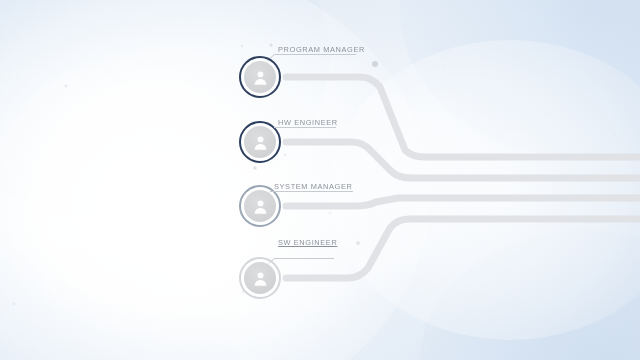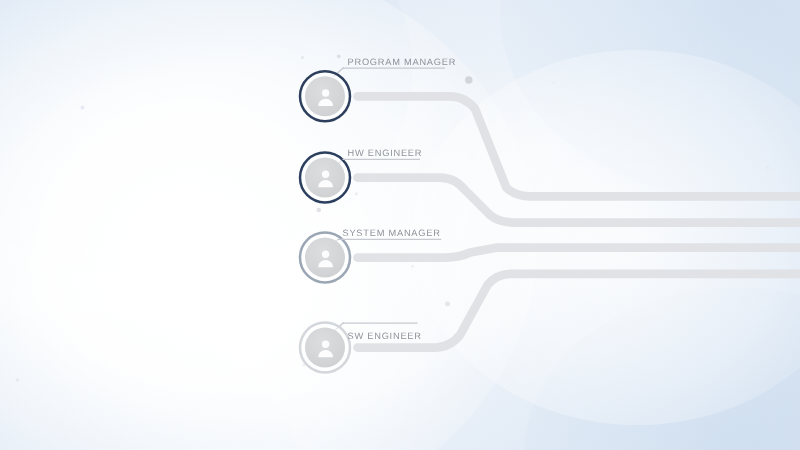--- a/index.html
+++ b/index.html
@@ -200,17 +200,17 @@
       <div class="label" style="left: 274px; top: 182px; color: rgb(141, 145, 153);">SYSTEM MANAGER</div>
       <div class="label-rule" style="left: 270px; top: 191px; width: 83px; background: rgb(198, 202, 209);"></div>
       <div class="avatar" style="left: 239px; top: 257px; width: 42px; height: 42px; border: 2px solid rgb(211, 214, 218); background: rgba(255, 255, 255, 0.55);">
         <div class="inner">
           <svg width="19" height="19" viewBox="0 0 24 24" aria-hidden="true">
   <circle cx="12" cy="8.1" r="3.7" fill="#ffffff" opacity="0.95"></circle>
   <path d="M4.6 21.2c0-4.3 3.4-7.2 7.4-7.2s7.4 2.9 7.4 7.2z" fill="#ffffff" opacity="0.95"></path>
 </svg>
         </div>
       </div>
-      <div class="label" style="left: 278px; top: 264px; color: rgb(141, 145, 153);">SW ENGINEER</div>
+      <div class="label" style="left: 278px; top: 238px; color: rgb(141, 145, 153); text-decoration: underline;">SW ENGINEER</div>
       <div class="label-rule" style="left: 274px; top: 258px; width: 60px; background: rgb(198, 202, 209);"></div>
     </div>
 
 </div>
 
 </body></html>

